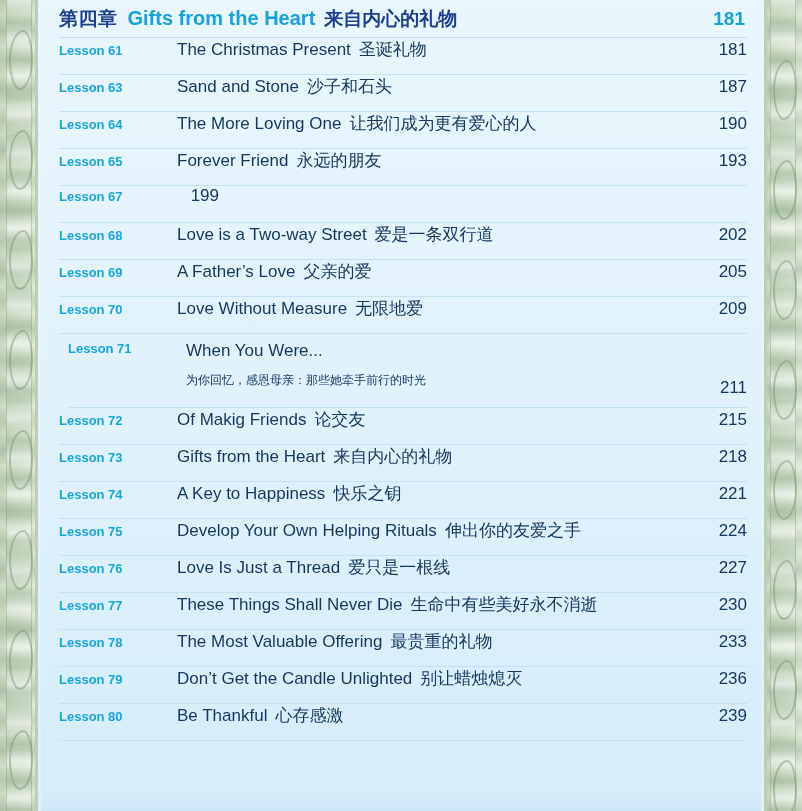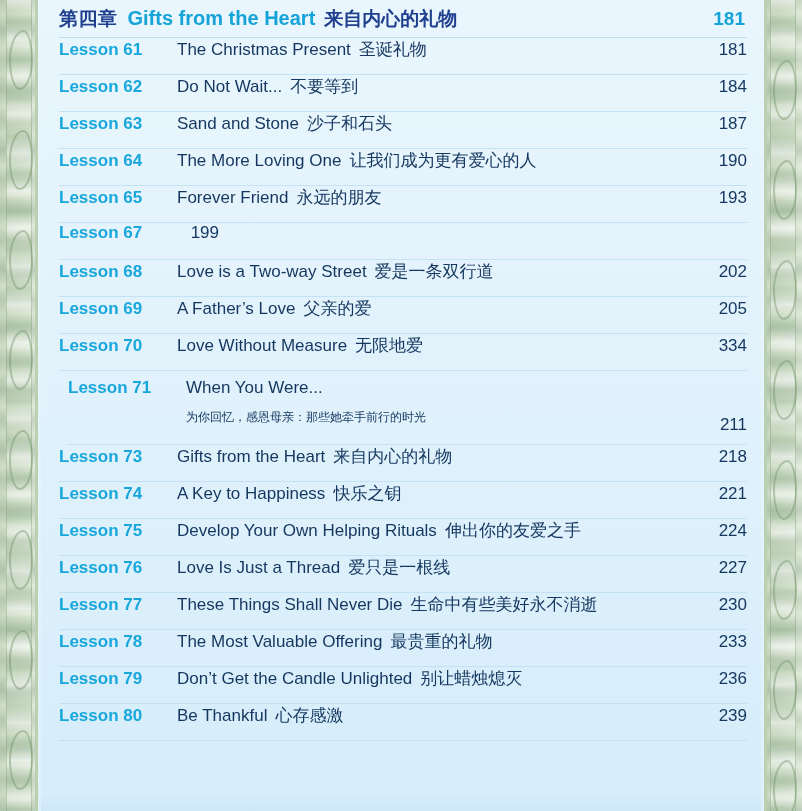--- a/index.html
+++ b/index.html
@@ -133,21 +133,21 @@
   .row.tall {
     height: 74px;
     align-items: flex-start;
     padding-top: 0;
     position: relative;
     margin-left: 9px;
   }
   .lesson-label {
     color: #18a7dc;
     font-weight: bold;
-    font-size: 17px;
+    font-size: 13px;
     width: 118px;
     flex: 0 0 118px;
     white-space: nowrap;
   }
   .row.tall .lesson-label { padding-top: 7px; }
   .titles {
     flex: 1 1 auto;
     min-width: 0;
     color: #14365f;
     font-size: 17px;
@@ -225,25 +225,20 @@
       <span class="chapter-page">181</span>
     </div>
 
     <div class="rows" id="rows">
         <div class="row">
           <span class="lesson-label">Lesson 61</span>
           <span class="titles"><span class="title-en">The Christmas Present</span><span class="title-zh">圣诞礼物</span></span>
           <span class="page-num">181</span>
         </div>
         <div class="row">
-          <span class="lesson-label">Lesson 62</span>
-          <span class="titles"><span class="title-en">Do Not Wait...</span><span class="title-zh">不要等到</span></span>
-          <span class="page-num">184</span>
-        </div>
-        <div class="row">
           <span class="lesson-label">Lesson 63</span>
           <span class="titles"><span class="title-en">Sand and Stone</span><span class="title-zh">沙子和石头</span></span>
           <span class="page-num">187</span>
         </div>
         <div class="row">
           <span class="lesson-label">Lesson 64</span>
           <span class="titles"><span class="title-en">The More Loving One</span><span class="title-zh">让我们成为更有爱心的人</span></span>
           <span class="page-num">190</span>
         </div>
         <div class="row">
@@ -261,28 +256,33 @@
           <span class="page-num">202</span>
         </div>
         <div class="row">
           <span class="lesson-label">Lesson 69</span>
           <span class="titles"><span class="title-en">A Father’s Love</span><span class="title-zh">父亲的爱</span></span>
           <span class="page-num">205</span>
         </div>
         <div class="row">
           <span class="lesson-label">Lesson 70</span>
           <span class="titles"><span class="title-en">Love Without Measure</span><span class="title-zh">无限地爱</span></span>
-          <span class="page-num">334</span>
+          <span class="page-num">209</span>
         </div>
         <div class="row tall">
           <span class="lesson-label">Lesson 71</span>
           <span class="titles"><span class="title-en">When You Were...</span><span class="title-line2">为你回忆，感恩母亲：那些她牵手前行的时光</span></span>
           <span class="page-num">211</span>
         </div>
         <div class="row">
+          <span class="lesson-label">Lesson 72</span>
+          <span class="titles"><span class="title-en">Of Makig Friends</span><span class="title-zh">论交友</span></span>
+          <span class="page-num">215</span>
+        </div>
+        <div class="row">
           <span class="lesson-label">Lesson 73</span>
           <span class="titles"><span class="title-en">Gifts from the Heart</span><span class="title-zh">来自内心的礼物</span></span>
           <span class="page-num">218</span>
         </div>
         <div class="row">
           <span class="lesson-label">Lesson 74</span>
           <span class="titles"><span class="title-en">A Key to Happiness</span><span class="title-zh">快乐之钥</span></span>
           <span class="page-num">221</span>
         </div>
         <div class="row">

